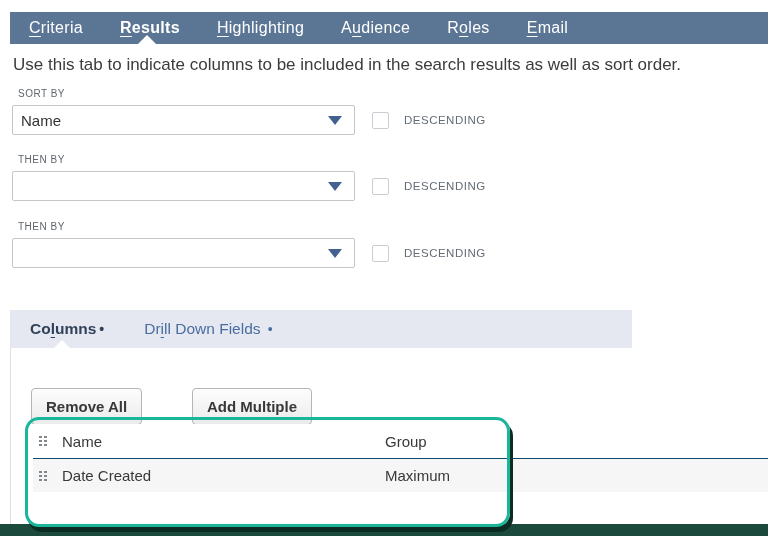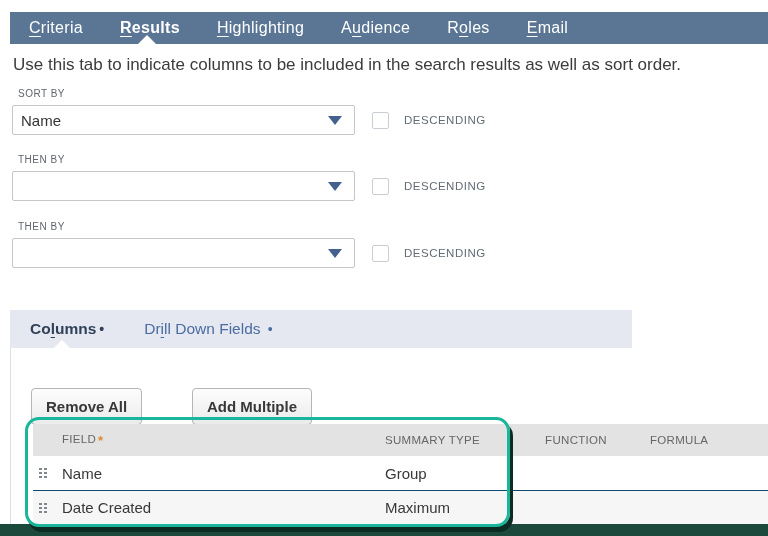--- a/index.html
+++ b/index.html
@@ -182,27 +182,20 @@
   <span class="subtab"><span>Dr</span><span class="key">i</span><span>ll Down Fields</span> <span class="bullet">•</span></span>
   <div class="subtab-caret"></div>
 </div>
 
 <button class="btn btn-remove">Remove All</button>
 <button class="btn btn-add">Add Multiple</button>
 
 <div class="left-rule"></div>
 
 <div class="table">
-  <div class="trow thead">
-    <div></div>
-    <div><span>FIELD</span><span class="req">*</span></div>
-    <div>SUMMARY TYPE</div>
-    <div class="th-func">FUNCTION</div>
-    <div class="th-formula">FORMULA</div>
-  </div>
   <div class="trow tr-data">
     <div class="handle-cell">
         <span class="drag-handle">
           <i></i>
           <i></i>
           <i></i>
           <i></i>
           <i></i>
           <i></i>
         </span>

